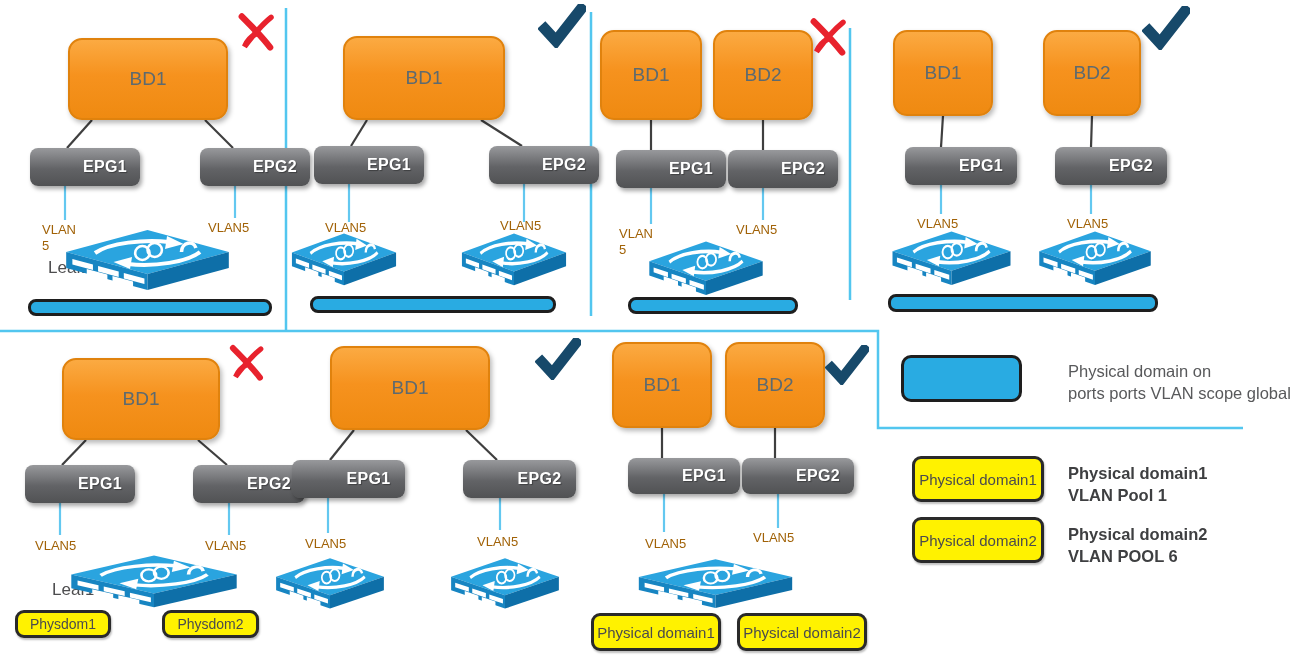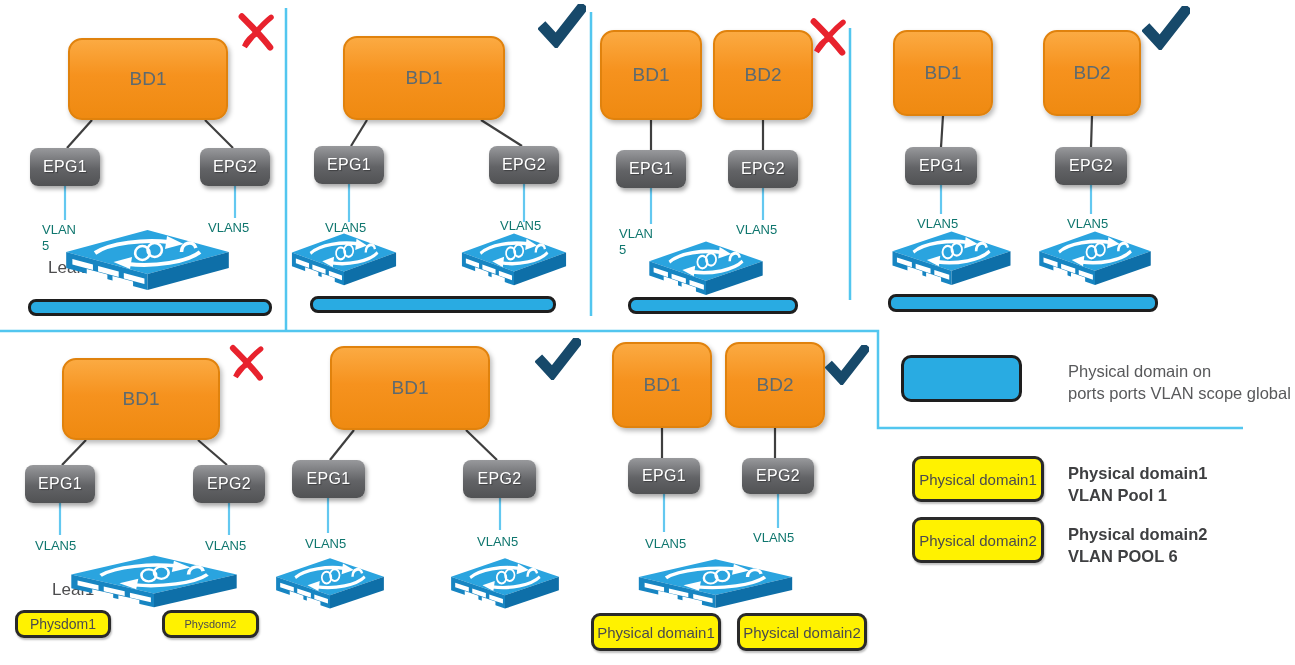--- a/index.html
+++ b/index.html
@@ -6,23 +6,23 @@
   .canvas{position:relative;width:1295px;height:665px;background:#ffffff;
           font-family:"Liberation Sans",sans-serif;overflow:hidden;}
   .panel{position:absolute;}
   .lines{position:absolute;left:0;top:0;pointer-events:none;}
   .bd{position:absolute;display:flex;align-items:center;justify-content:center;
       background:linear-gradient(180deg,#FBAA42 0%,#F6921E 45%,#EF8A11 100%);
       border:2px solid #E0820D;border-radius:14px;color:#5D6A70;font-size:19px;
       box-shadow:2px 3px 5px rgba(0,0,0,.28);box-sizing:border-box;}
   .epg{position:absolute;display:flex;align-items:center;justify-content:center;
       background:linear-gradient(180deg,#98999C 0%,#626366 55%,#515254 100%);
-      border-radius:8px;color:#fff;font-weight:normal;font-size:16px;letter-spacing:.3px;
-      box-shadow:2px 3px 4px rgba(0,0,0,.35);text-shadow:1px 1px 1px rgba(0,0,0,.35);}
-  .vlan{position:absolute;color:#0f766e;font-size:13px;line-height:1.2;white-space:nowrap;}
+      border-radius:8px;color:#fff;font-weight:bold;font-size:16px;letter-spacing:.3px;
+      box-shadow:2px 3px 4px rgba(0,0,0,.35);text-shadow:1px 1px 1px rgba(0,0,0,.35);padding-left:40px;}
+  .vlan{position:absolute;color:#a16207;font-size:13px;line-height:1.2;white-space:nowrap;}
   .leaf{position:absolute;color:#4D4D4F;font-size:17px;margin-left:40px;}
   .bar{position:absolute;background:#29ABE2;border:3px solid #1E1E1E;border-radius:8px;box-sizing:border-box;}
   .ydom{position:absolute;display:flex;align-items:center;justify-content:center;
       background:#FFF200;border:3px solid #2A2A2A;border-radius:9px;color:#4B4B4D;
       box-sizing:border-box;white-space:nowrap;box-shadow:1px 2px 2px rgba(0,0,0,.25);}
   .icon{position:absolute;}
   .legend-gray{position:absolute;color:#58595B;font-size:16.5px;line-height:1.35;white-space:nowrap;}
   .legend-bold{position:absolute;color:#3E3F41;font-weight:bold;font-size:16.5px;line-height:1.35;white-space:nowrap;}
   .footnote{position:absolute;color:#58595B;font-size:18px;white-space:nowrap;}
 </style>
@@ -215,21 +215,21 @@
       </div>
     <div class="vlan" style="left:35px;top:206px">VLAN5</div>
     <div class="vlan" style="left:205px;top:206px">VLAN5</div>
     <div class="leaf" style="left:12px;top:248px">Leaf1</div>
     <svg class="icon" style="left:65px;top:220px" width="178" height="64">
         <use href="#sw"></use>
       </svg>
     <div class="ydom" style="left:15px;top:278px;width:96px;height:28px;font-size:14px">
         <span>Physdom1</span>
       </div>
-    <div class="ydom" style="left:162px;top:278px;width:97px;height:28px;font-size:11px">
+    <div class="ydom" style="left:162px;top:278px;width:97px;height:28px;font-size:14px">
         <span>Physdom2</span>
       </div>
   </div>
 
   <div class="panel" style="left:272px;top:332px;width:319px;height:333px">
     <svg class="lines" width="319" height="333">
       <path d="M82,98 L58,128" stroke="#3F3F3F" stroke-width="2.2" fill="none"></path>
       <path d="M194,98 L225,128" stroke="#3F3F3F" stroke-width="2.2" fill="none"></path>
       <path d="M56,166 V201" stroke="#63C8F0" stroke-width="2.2" fill="none"></path>
       <path d="M228,166 V198" stroke="#63C8F0" stroke-width="2.2" fill="none"></path>

